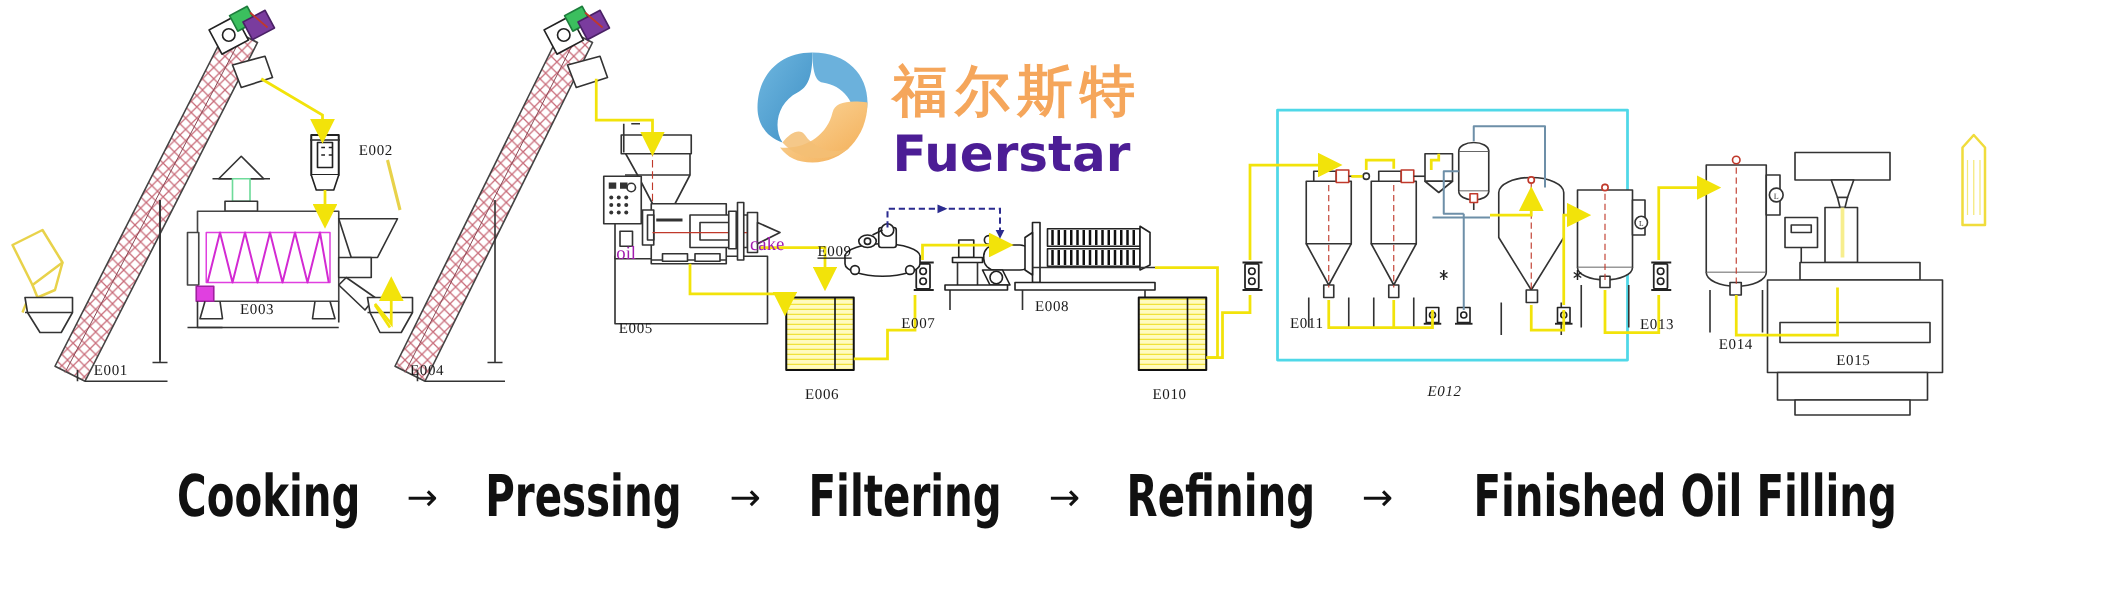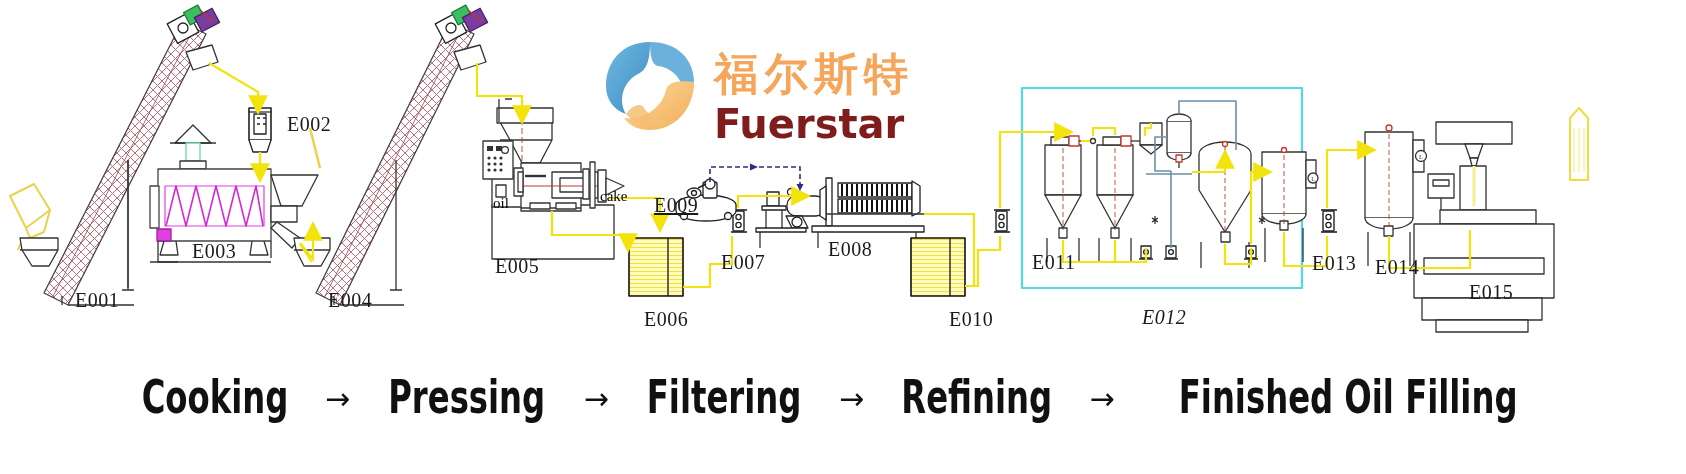--- a/index.html
+++ b/index.html
@@ -1,30 +1,30 @@
 <!DOCTYPE html>
 <html><head>
 <meta charset="utf-8">
 <style>
   html,body{margin:0;padding:0;background:#ffffff;}
   body{width:1686px;height:474px;overflow:hidden;font-family:"Liberation Serif",serif;}
   #stage{position:relative;width:1686px;height:339px;background:#fff;padding-left:16px;}
   svg.layer{position:absolute;left:0;top:0;width:1686px;height:474px;}
 
-  .eq-label{position:absolute;font-family:"Liberation Serif",serif;font-size:20px;color:#1a1a1a;
+  .eq-label{position:absolute;font-family:"Liberation Serif",serif;font-size:12px;color:#1a1a1a;
             letter-spacing:.5px;white-space:nowrap;}
-  .flow-label{position:absolute;font-family:"Liberation Serif",serif;font-size:15px;color:#000000;white-space:nowrap;}
+  .flow-label{position:absolute;font-family:"Liberation Serif",serif;font-size:15px;color:#a21caf;white-space:nowrap;}
 
   
   #logo{position:absolute;left:596px;top:28px;width:362px;height:126px;}
   #logo-mark{position:absolute;left:0;top:4px;width:108px;height:108px;}
   #logo-cn{position:absolute;left:118px;top:24px;font-family:"DejaVu Sans",sans-serif;
            font-size:44px;font-weight:700;color:#F5A65B;letter-spacing:6px;line-height:1;white-space:nowrap;}
   #logo-en{position:absolute;left:118px;top:76px;font-family:"DejaVu Sans",sans-serif;
-           font-size:40px;font-weight:700;color:#7f1d1d;letter-spacing:0px;line-height:1;white-space:nowrap;}
+           font-size:40px;font-weight:700;color:#4c1d95;letter-spacing:0px;line-height:1;white-space:nowrap;}
 
   
   #process-band{position:absolute;left:0;top:340px;width:1686px;height:80px;
                 display:flex;align-items:flex-end;justify-content:center;}
   .proc-step{font-family:"DejaVu Sans Condensed","Liberation Sans Narrow","Liberation Sans",sans-serif;
              font-size:46px;font-weight:700;color:#111;line-height:1;
              transform:scaleX(.78);transform-origin:center;white-space:nowrap;}
   .proc-arrow{font-family:"DejaVu Sans",sans-serif;font-size:30px;color:#111;
               margin:0 16px;line-height:1;padding-bottom:6px;}
 </style>
@@ -474,25 +474,25 @@
 
   <div class="eq-label" style="left:75px;  top:289px;">E001</div>
   <div class="eq-label" style="left:287px; top:113px;">E002</div>
   <div class="eq-label" style="left:192px; top:240px;">E003</div>
   <div class="eq-label" style="left:328px; top:289px;">E004</div>
   <div class="eq-label" style="left:495px; top:255px;">E005</div>
   <div class="eq-label" style="left:644px; top:308px;">E006</div>
   <div class="eq-label" style="left:721px; top:251px;">E007</div>
   <div class="eq-label" style="left:828px; top:238px;">E008</div>
   <div class="eq-label" style="left:654px; top:194px;text-decoration:underline;">E009</div>
-  <div class="eq-label" style="left:922px; top:308px;margin-left:27px;">E010</div>
+  <div class="eq-label" style="left:922px; top:308px;">E010</div>
   <div class="eq-label" style="left:985px; top:251px;margin-left:47px;">E011</div>
   <div class="eq-label" style="left:1142px;top:306px;font-style:italic;">E012</div>
   <div class="eq-label" style="left:1312px;top:252px;text-align:right;">E013</div>
-  <div class="eq-label" style="left:1375px;top:256px;">E014</div>
+  <div class="eq-label" style="left:1375px;top:268px;">E014</div>
   <div class="eq-label" style="left:1469px;top:281px;">E015</div>
 
   <div class="flow-label" style="left:493px; top:195px;">oil</div>
   <div class="flow-label" style="left:600px; top:188px;">cake</div>
 
   <div id="process-band">
     <span class="proc-step">Cooking</span>
     <span class="proc-arrow">→</span>
     <span class="proc-step">Pressing</span>
     <span class="proc-arrow">→</span>

